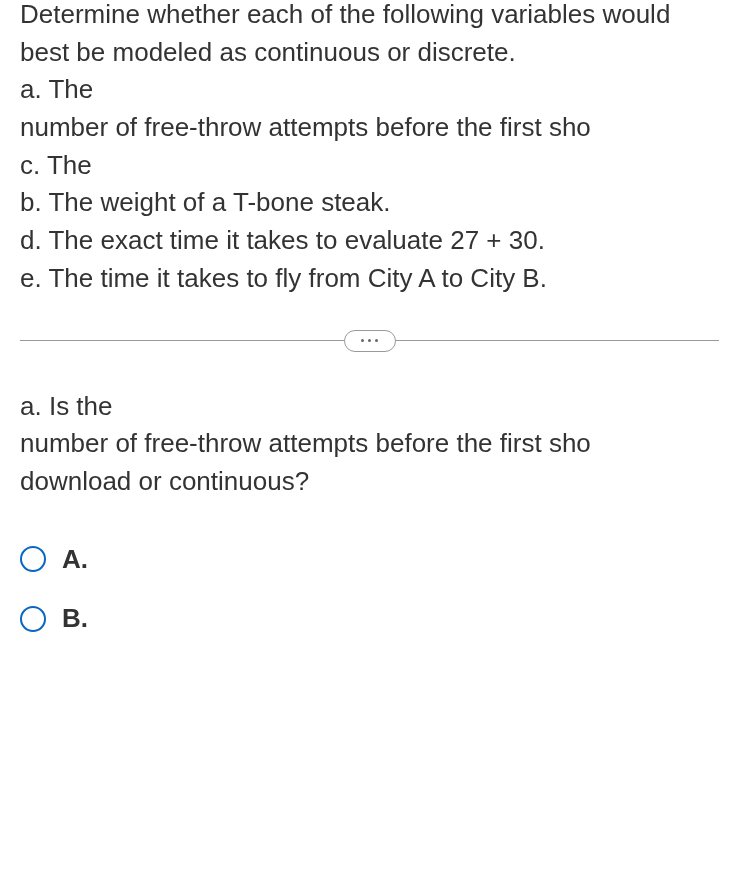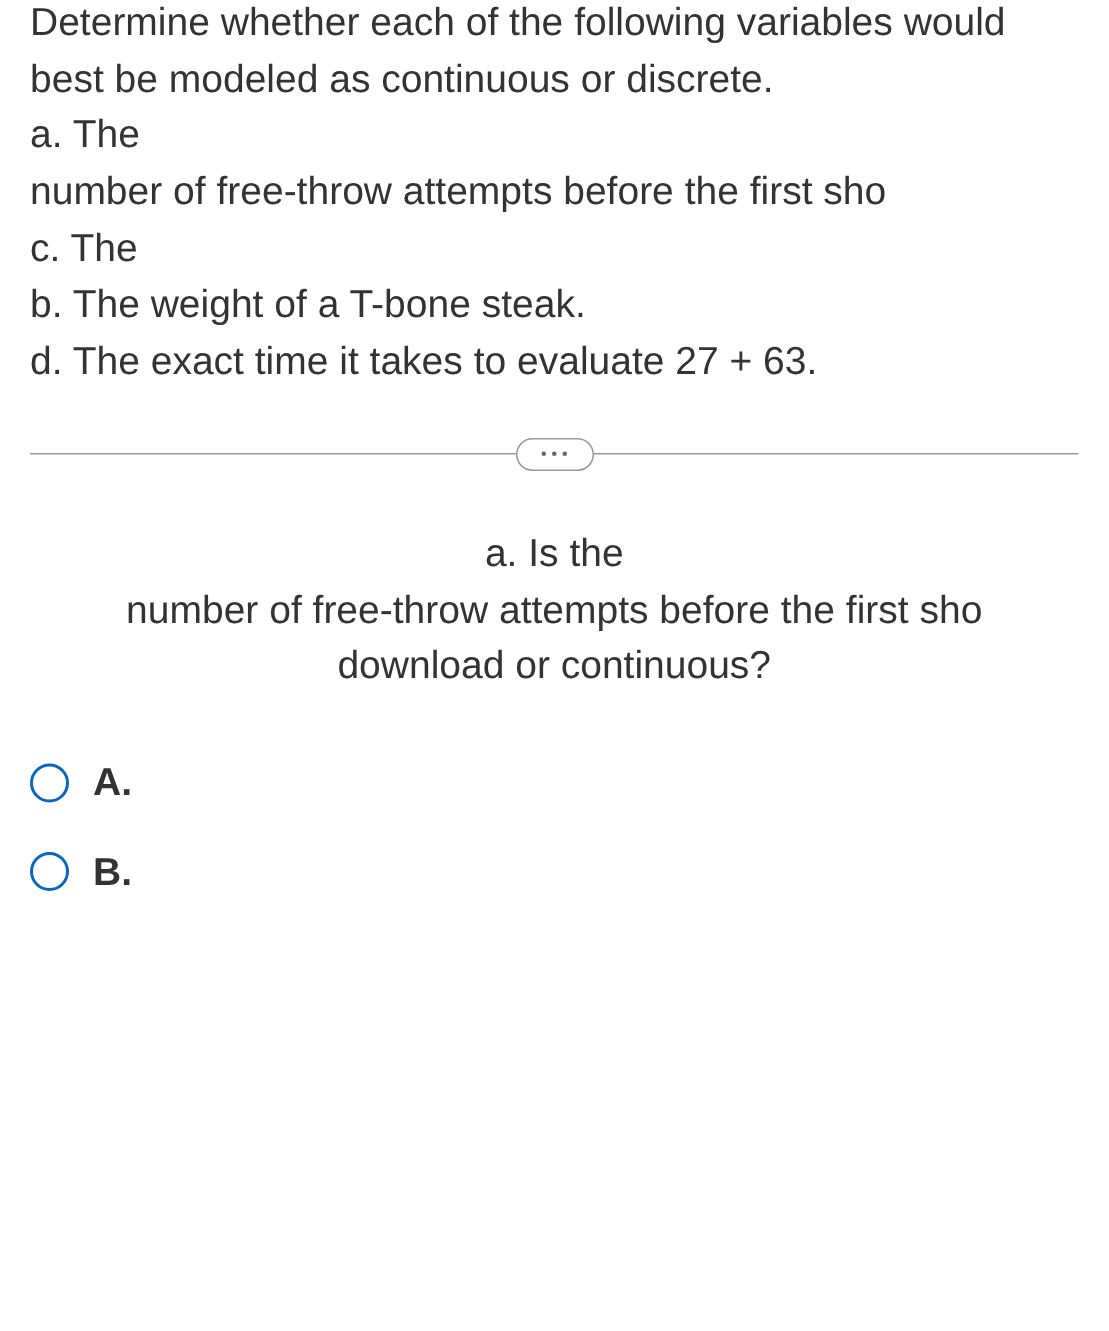--- a/index.html
+++ b/index.html
@@ -42,21 +42,20 @@
       gap: 4px;
     }
     .divider-pill .dot {
       width: 3px;
       height: 3px;
       border-radius: 50%;
       background: #666;
     }
     .question {
       margin-bottom: 40px;
-      text-align: center;
     }
     .options {
       margin-top: 24px;
     }
     .option {
       display: flex;
       align-items: center;
       margin-bottom: 22px;
       cursor: pointer;
     }
@@ -75,21 +74,22 @@
   </style>
 </head>
 <body>
 
 <div class="prompt">
   <div>Determine whether each of the following variables would best be modeled as continuous or discrete.</div>
   <div>a. The</div>
   <div>number of free-throw attempts before the first sho</div>
   <div>c. The</div>
   <div>b. The weight of a T-bone steak.</div>
-  <div>d. The exact time it takes to evaluate 27 + 63.</div>
+  <div>d. The exact time it takes to evaluate 27 + 30.</div>
+  <div>e. The time it takes to fly from City A to City B.</div>
 </div>
 
 <div class="divider-wrap">
   <div class="divider-line"></div>
   <div class="divider-pill">
     <div class="dot"></div>
     <div class="dot"></div>
     <div class="dot"></div>
   </div>
   <div class="divider-line"></div>

